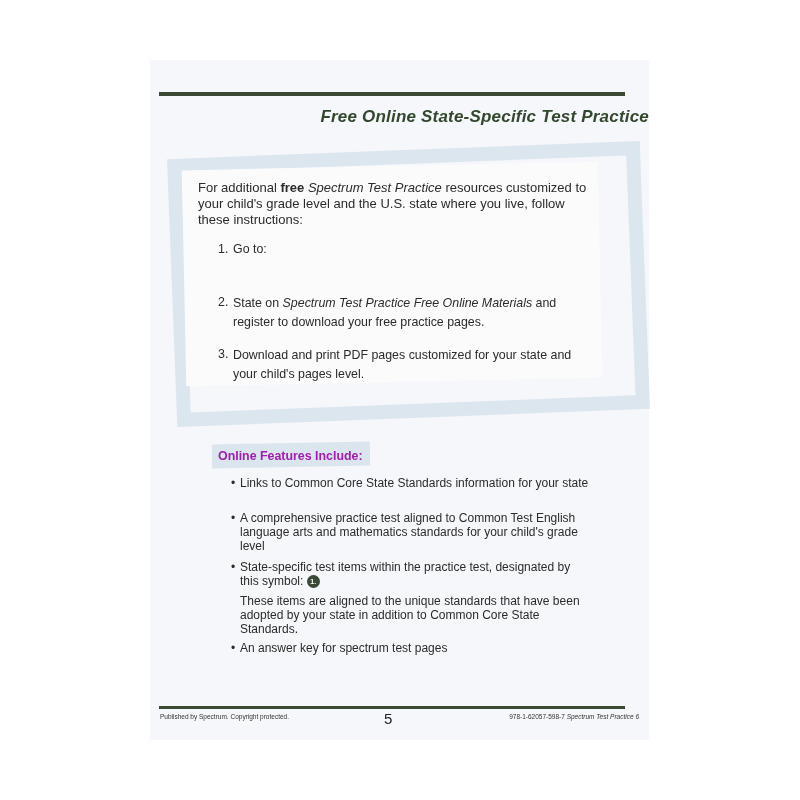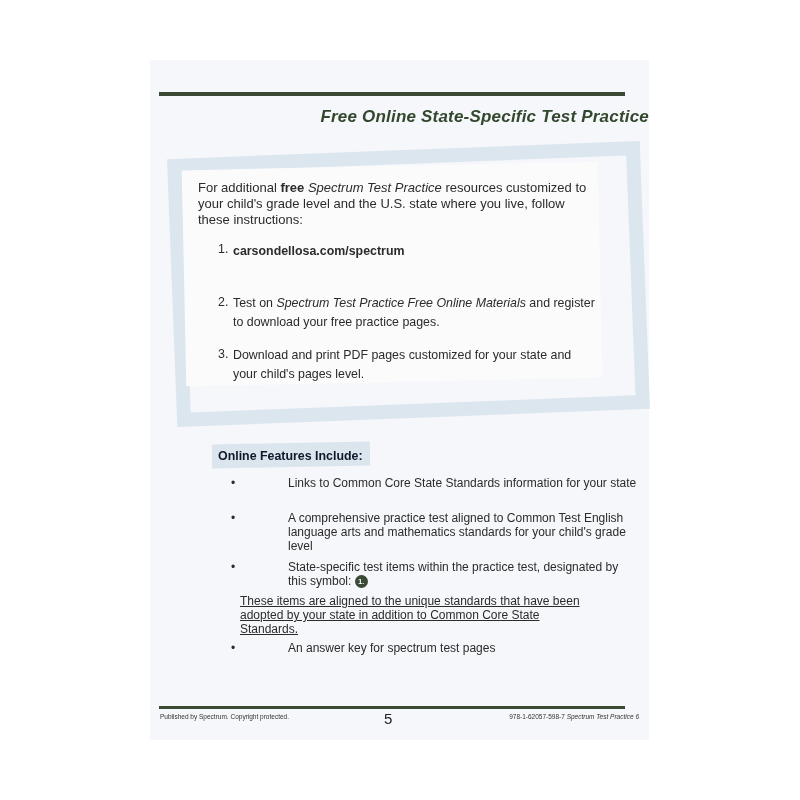--- a/index.html
+++ b/index.html
@@ -10,24 +10,24 @@
     .rule.bottom { top:706px; height:3px; }
     .title { position:absolute; left:150px; top:107px; width:499px; text-align:right; font-size:17px; font-weight:bold; font-style:italic; color:#33472e; letter-spacing:0.2px; }
     .frame { position:absolute; left:172px; top:150px; width:445px; height:240px; border:14px solid #dbe6ef; transform:rotate(-2.2deg); transform-origin:center; }
     .box { position:absolute; left:184px; top:166px; width:416px; height:216px; background:#fbfbfc; transform:rotate(-1.2deg); }
     .boxtext { position:absolute; left:198px; top:180px; width:400px; font-size:13px; line-height:16px; color:#2b2b2b; }
     .step { position:absolute; left:218px; width:380px; font-size:12.4px; line-height:17px; color:#2b2b2b; }
     .step .num { position:absolute; left:0; }
     .step .txt { position:absolute; left:15px; width:365px; }
     .url { font-weight:bold; }
     .feat-hd-bg { position:absolute; left:212px; top:443px; width:158px; height:24px; background:#dbe5ee; transform:rotate(-1deg); }
-    .feat-hd { position:absolute; left:218px; top:449px; font-size:12.4px; font-weight:bold; color:#0f172a; }
+    .feat-hd { position:absolute; left:218px; top:449px; font-size:12.4px; font-weight:bold; color:#a21caf; }
     .bullet { position:absolute; left:231px; width:360px; font-size:12px; line-height:14px; color:#2b2b2b; }
     .bullet .dot { position:absolute; left:0; }
-    .bullet .btxt { position:absolute; left:9px; width:350px;margin-left:48px; }
+    .bullet .btxt { position:absolute; left:9px; width:350px; }
     .note { position:absolute; left:240px; width:350px; font-size:12px; line-height:14px; color:#2b2b2b; }
     .sym { display:inline-block; width:13px; height:13px; border-radius:50%; background:#3a4a36; color:#fff; font-size:7px; font-weight:bold; text-align:center; line-height:13px; vertical-align:middle; }
     .foot-l { position:absolute; left:160px; top:713px; font-size:6.5px; color:#333; }
     .foot-c { position:absolute; left:384px; top:710px; font-size:15px; color:#222; }
     .foot-r { position:absolute; right:161px; top:713px; font-size:6.5px; color:#333; }
     .foot-r i { font-style:italic; }
   </style>
 </head>
 <body>
 
@@ -36,27 +36,27 @@
 <div class="title">Free Online State-Specific Test Practice</div>
 
 <div class="frame"></div>
 <div class="box"></div>
 
 <div class="boxtext"><span>For additional </span><b>free</b><span> </span><i>Spectrum Test Practice</i><span> resources customized to your child's grade level and the U.S. state where you live, follow these instructions:</span></div>
 
 <div class="step" style="top:241px;">
   <span class="num">1.</span>
   <div class="txt">
-      <div style="margin-top:2px" class="url">carsondellosa.com/spectrum</div>
+      <div>Go to:</div>
     </div>
 </div>
 
 <div class="step" style="top:294px;">
   <span class="num">2.</span>
-  <div class="txt" style="line-height:19px"><span>Test on </span><i>Spectrum Test Practice Free Online Materials</i><span> and register to download your free practice pages.</span></div>
+  <div class="txt" style="line-height:19px"><span>State on </span><i>Spectrum Test Practice Free Online Materials</i><span> and register to download your free practice pages.</span></div>
 </div>
 
 <div class="step" style="top:346px;">
   <span class="num">3.</span>
   <div class="txt" style="line-height:19px">Download and print PDF pages customized for your state and your child's pages level.</div>
 </div>
 
 <div class="feat-hd-bg"></div>
 <div class="feat-hd">Online Features Include:</div>
 
@@ -65,21 +65,21 @@
   <div class="btxt">Links to Common Core State Standards information for your state</div>
 </div>
 <div class="bullet" style="top:511px;">
   <span class="dot">•</span>
   <div class="btxt">A comprehensive practice test aligned to Common Test English language arts and mathematics standards for your child's grade level</div>
 </div>
 <div class="bullet" style="top:560px;">
   <span class="dot">•</span>
   <div class="btxt"><span>State-specific test items within the practice test, designated by this symbol:</span> <span class="sym">1.</span></div>
 </div>
-<div class="note" style="top:594px;text-decoration:underline;">These items are aligned to the unique standards that have been adopted by your state in addition to Common Core State Standards.</div>
+<div class="note" style="top:594px;">These items are aligned to the unique standards that have been adopted by your state in addition to Common Core State Standards.</div>
 <div class="bullet" style="top:641px;">
   <span class="dot">•</span>
   <div class="btxt">An answer key for spectrum test pages</div>
 </div>
 
 <div class="rule bottom"></div>
 <div class="foot-l">Published by Spectrum. Copyright protected.</div>
 <div class="foot-c">5</div>
 <div class="foot-r"><span>978-1-62057-598-7</span> <i>Spectrum Test Practice 6</i></div>
 

